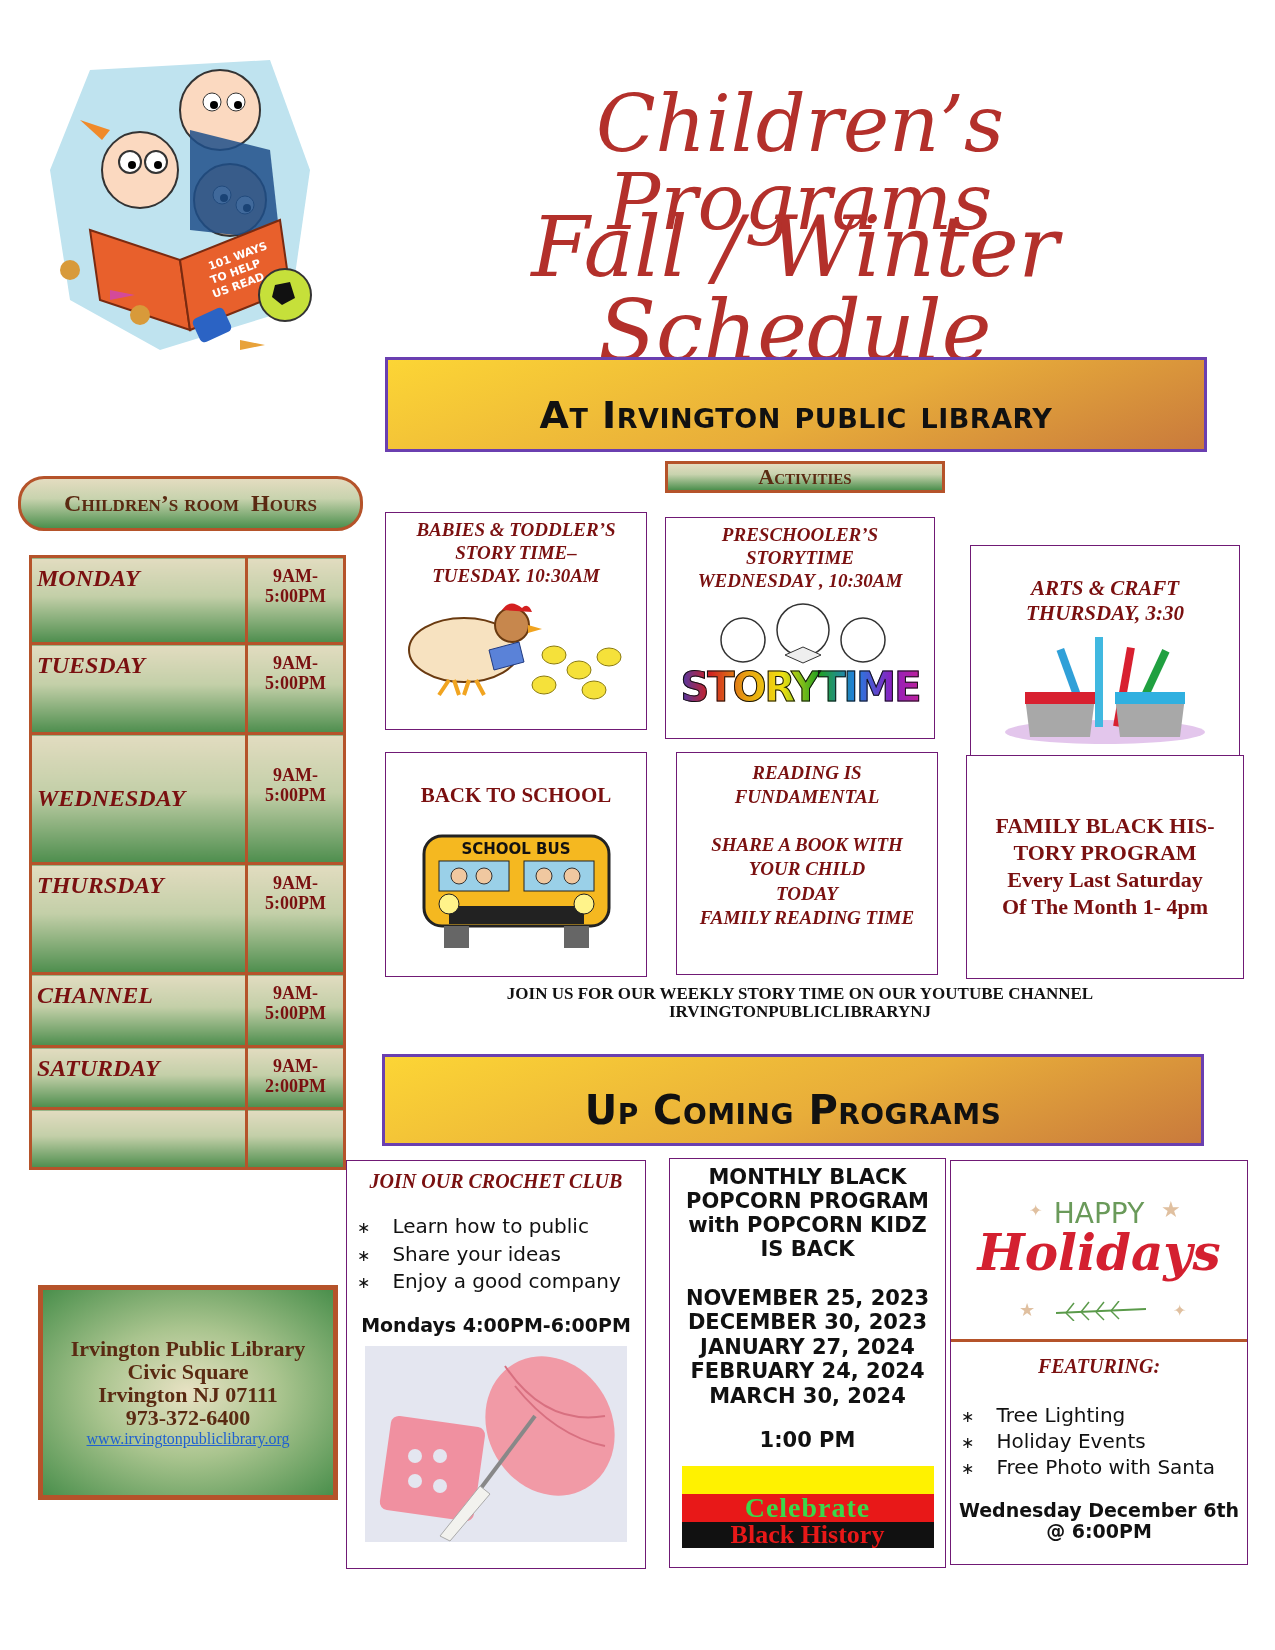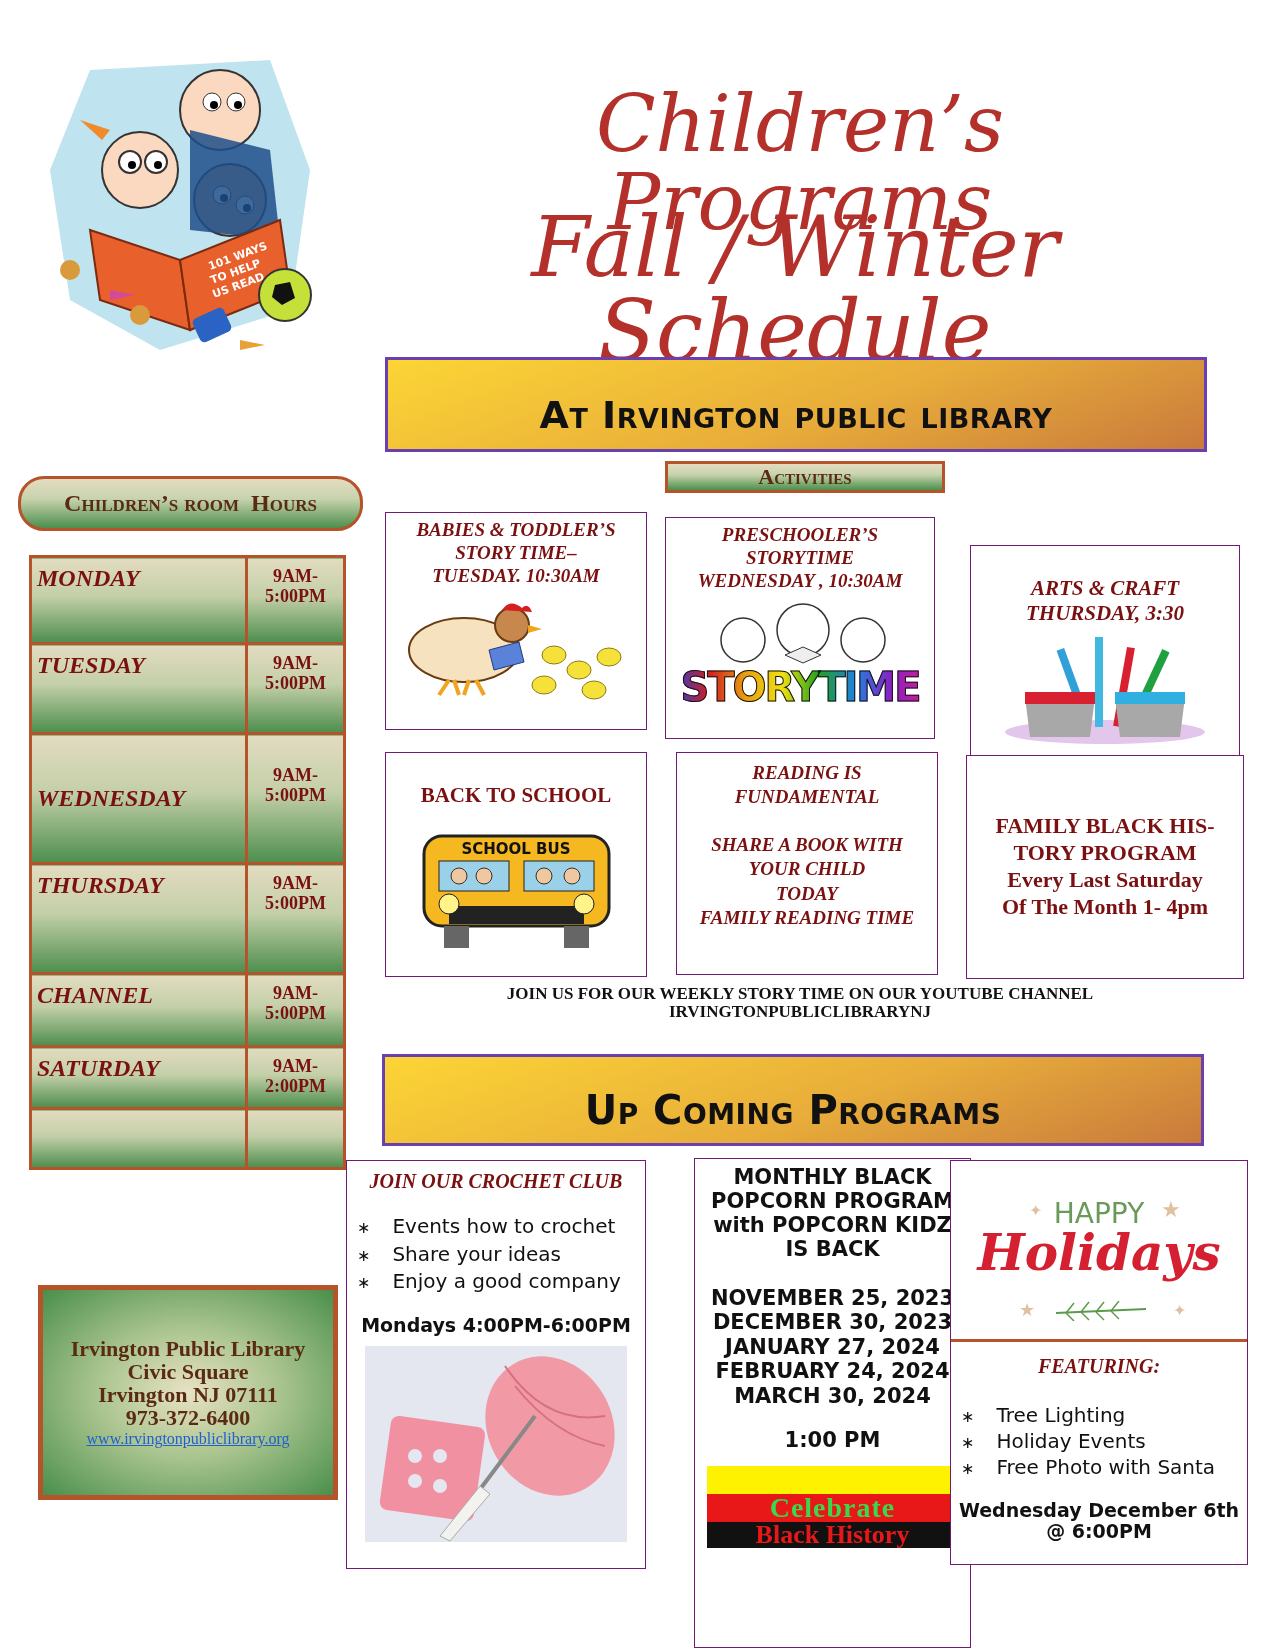--- a/index.html
+++ b/index.html
@@ -280,21 +280,21 @@
 
 <div class="abs gold" style="left:382px;top:1054px;width:822px;height:92px;display:flex;align-items:flex-end;justify-content:center;padding-bottom:10px;">
   <span class="gold-title sc" style="font-size:40px;">Up Coming Programs</span>
 </div>
 
 <div class="abs box" style="left:346px;top:1160px;width:300px;height:409px;padding:8px 10px;">
   <div class="card-title" style="font-size:20px;">JOIN OUR CROCHET CLUB</div>
   <ul class="bullet-list comic" style="margin-top:20px;font-size:20px;line-height:1.38;">
     <li>
         <span class="star">∗</span>
-        <span>Events how to crochet</span>
+        <span>Learn how to public</span>
       </li>
     <li>
         <span class="star">∗</span>
         <span>Share your ideas</span>
       </li>
     <li>
         <span class="star">∗</span>
         <span>Enjoy a good company</span>
       </li>
   </ul>
@@ -310,21 +310,21 @@
         </g>
       <ellipse cx="185" cy="80" rx="62" ry="72" fill="#f19aa6" transform="rotate(-30 185 80)"></ellipse>
       <path d="M140 20 q40 60 100 50" stroke="#d87080" stroke-width="2" fill="none"></path>
       <path d="M150 40 q40 50 90 60" stroke="#d87080" stroke-width="2" fill="none"></path>
       <line x1="170" y1="70" x2="110" y2="150" stroke="#888" stroke-width="4"></line>
       <path d="M115 140 L75 190 L85 195 L125 148 Z" fill="#f2f2ee" stroke="#aaa"></path>
     </svg>
   </div>
 </div>
 
-<div class="abs box" style="left:694px;top:1158px;width:277px;height:490px;padding-top:6px;text-align:center;">
+<div class="abs box" style="left:669px;top:1158px;width:277px;height:410px;padding-top:6px;text-align:center;">
   <div class="comic" style="font-size:21px;line-height:1.15;font-weight:bold;">
     <div>MONTHLY BLACK</div>
     <div>POPCORN PROGRAM</div>
     <div>with POPCORN KIDZ</div>
     <div>IS BACK</div>
   </div>
   <div class="comic" style="font-size:21px;line-height:1.17;font-weight:bold;margin-top:24px;">
     <div>NOVEMBER 25, 2023</div>
     <div>DECEMBER 30, 2023</div>
     <div>JANUARY 27, 2024</div>

